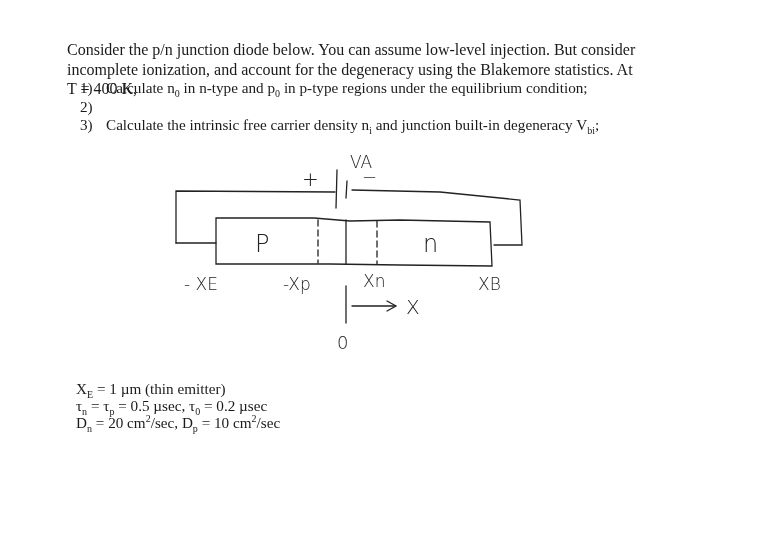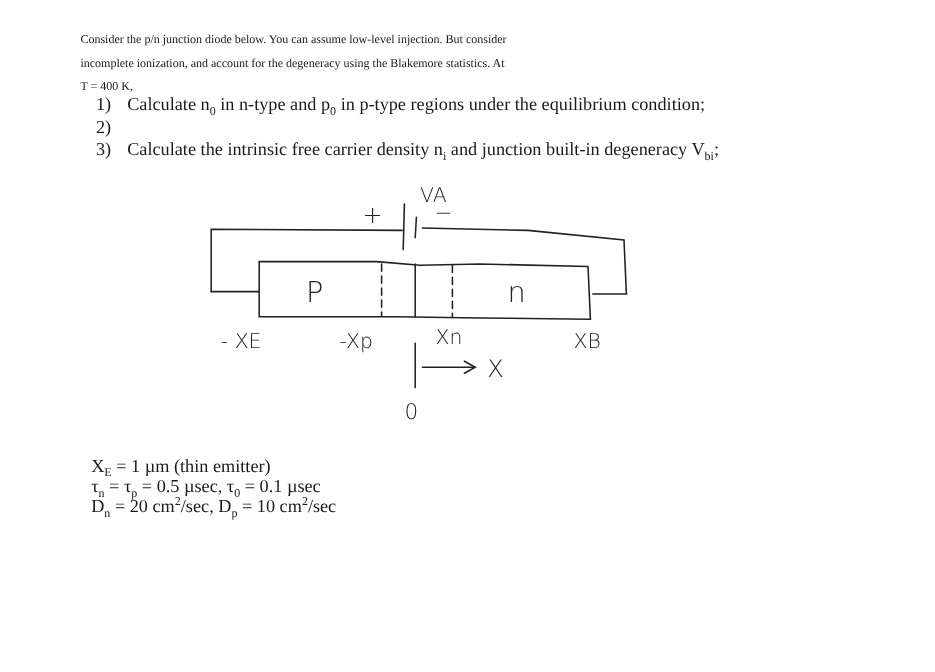--- a/index.html
+++ b/index.html
@@ -1,19 +1,19 @@
 <!DOCTYPE html>
 <html><head>
 <meta charset="utf-8">
 <style>
   html, body { margin:0; padding:0; background:#ffffff; }
   body { width:779px; height:560px; position:relative; overflow:hidden;
          font-family:"Liberation Serif", serif; color:#1a1a1a; }
-  .para { position:absolute; left:67px; top:24px; width:620px;
-          font-size:10px; line-height:19.5px; }
+  .para { position:absolute; left:67px; top:40px; width:620px;
+          font-size:16px; line-height:19.5px; }
   .list { position:absolute; left:80px; top:79px; width:620px;
           font-size:15.2px; line-height:18.5px; }
   .list .li { display:flex; }
   .list .num { width:26px; }
   .params { position:absolute; left:76px; top:380px; width:300px;
             font-size:15.2px; line-height:17.2px; }
   sub, sup { font-size:10px; line-height:0; }
   svg.diagram { position:absolute; left:0; top:0; }
   .hand { font-family:"DejaVu Sans", sans-serif; fill:none; stroke:#222; stroke-width:1.3; stroke-linecap:round; }
   .htext { font-family:"DejaVu Sans", sans-serif; fill:#222; font-weight:300; }
@@ -67,15 +67,15 @@
 
   <line class="hand" x1="346" y1="286" x2="346" y2="323"></line>
   <line class="hand" x1="352" y1="306" x2="395" y2="306"></line>
   <path class="hand" d="M387 301 L396 306 L387 311"></path>
   <text class="htext" x="406" y="314" font-size="20">X</text>
   <text class="htext" x="337" y="349" font-size="18">0</text>
 </svg>
 
 <div class="params">
   <div><span>X</span><sub>E</sub><span> = 1 µm (thin emitter)</span></div>
-  <div><span>τ</span><sub>n</sub><span> = τ</span><sub>p</sub><span> = 0.5 µsec, τ</span><sub>0</sub><span> = 0.1 µsec</span></div>
+  <div><span>τ</span><sub>n</sub><span> = τ</span><sub>p</sub><span> = 0.5 µsec, τ</span><sub>0</sub><span> = 0.2 µsec</span></div>
   <div><span>D</span><sub>n</sub><span> = 20 cm</span><sup>2</sup><span>/sec, D</span><sub>p</sub><span> = 10 cm</span><sup>2</sup><span>/sec</span></div>
 </div>
 
 </body></html>

